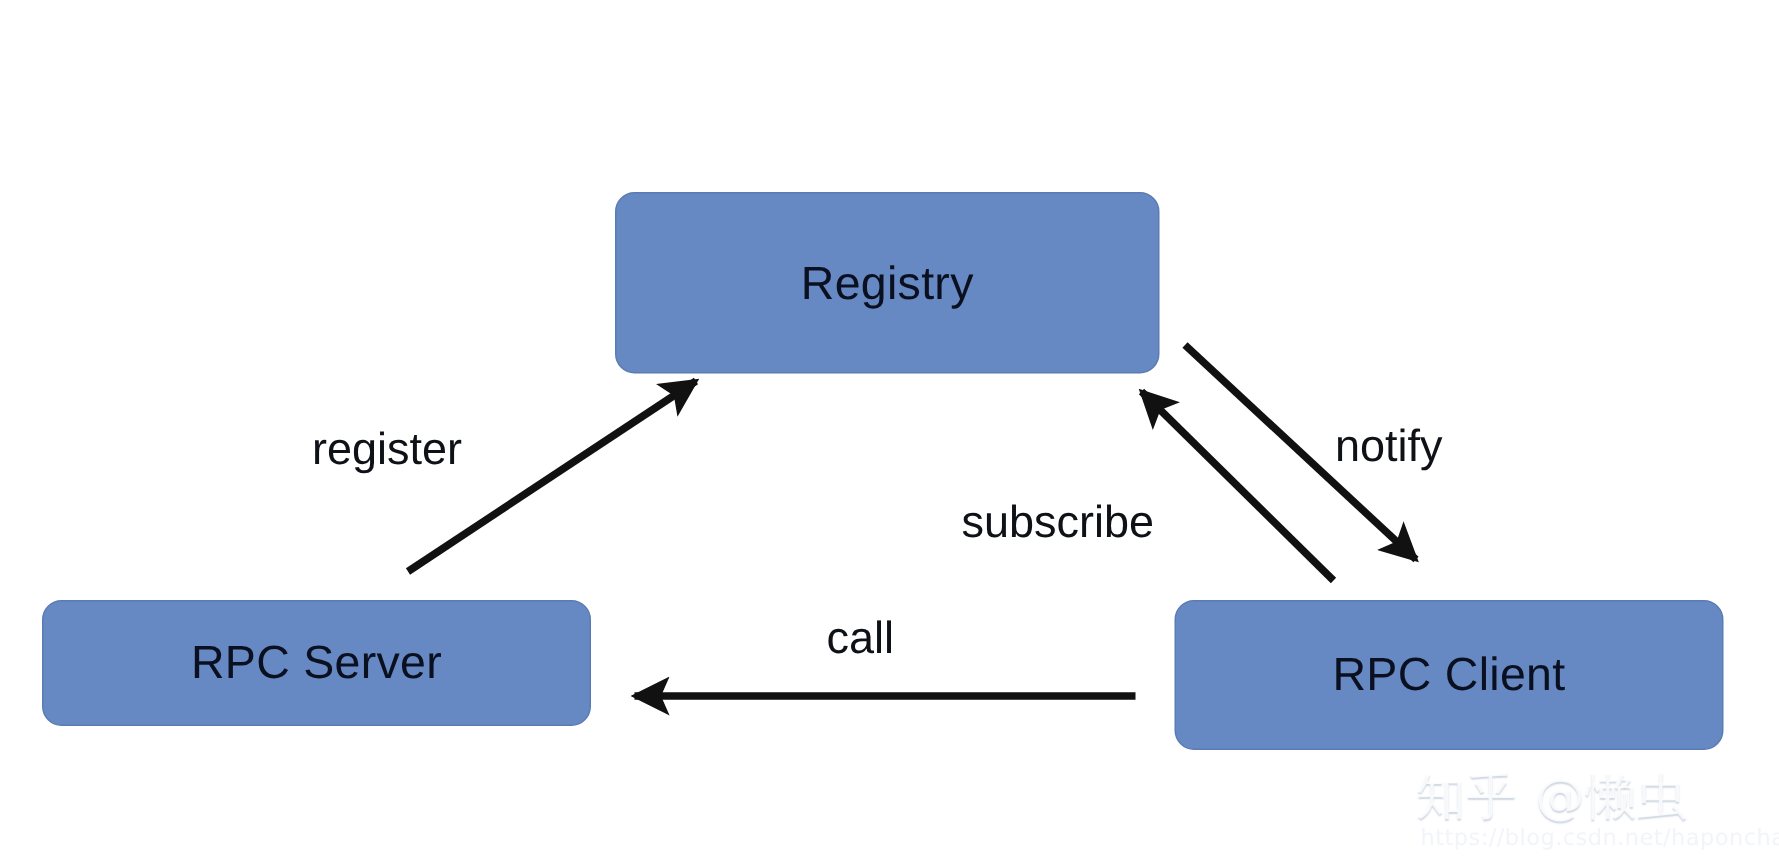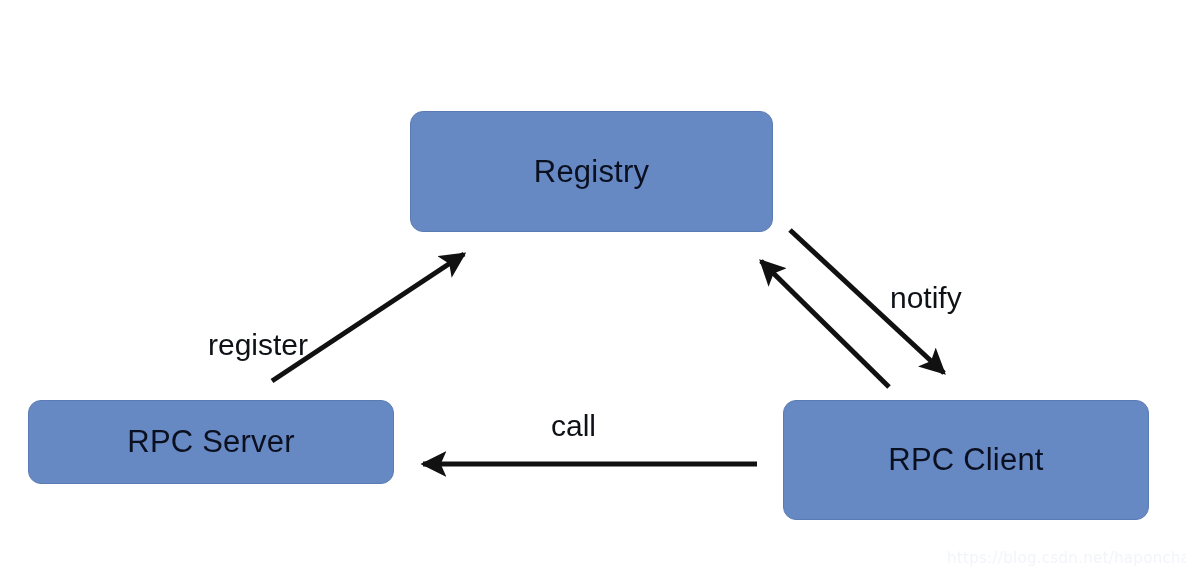--- a/index.html
+++ b/index.html
@@ -25,32 +25,32 @@
     border-radius: 13px;
     display: flex;
     align-items: center;
     justify-content: center;
     color: #0b1020;
     font-size: 31px;
     font-weight: 400;
     letter-spacing: 0.2px;
     font-family: "Liberation Sans", sans-serif;
   }
-  #node-registry   { left: 410px; top: 111px; width: 363px; height: 121px; }
+  #node-registry   { left: 410px; top: 128px; width: 363px; height: 121px; }
   #node-rpc-server { left: 28px;  top: 400px; width: 366px; height: 84px; }
-  #node-rpc-client { left: 783px; top: 400px; width: 366px; height: 120px; }
+  #node-rpc-client { left: 783px; top: 400px; width: 366px; height: 100px; }
 
   .edge-label {
     position: absolute;
     color: #0e1116;
     font-size: 30px;
     font-family: "Liberation Sans", sans-serif;
     white-space: nowrap;
   }
-  #label-register  { left: 208px; top: 283px; margin-top: 45px; }
+  #label-register  { left: 208px; top: 283px; }
   #label-subscribe { left: 641px; top: 332px; }
   #label-notify    { left: 890px; top: 281px; }
   #label-call      { left: 551px; top: 409px; }
 
   #edges {
     position: absolute;
     left: 0; top: 0;
     width: 1186px;
     height: 576px;
   }
@@ -106,21 +106,23 @@
   <div class="node" id="node-rpc-server">
     <span>RPC Server</span>
   </div>
 
   <div class="node" id="node-rpc-client">
     <span>RPC Client</span>
   </div>
 
   <div class="edge-label" id="label-register">register</div>
 
+  <div class="edge-label" id="label-subscribe">subscribe</div>
 
   <div class="edge-label" id="label-notify">notify</div>
 
   <div class="edge-label" id="label-call">call</div>
 
+  <div class="watermark" id="watermark-brand">知乎 @懒虫</div>
 
   <div class="watermark" id="watermark-url">https://blog.csdn.net/haponchang</div>
 
 </div>
 
 </body></html>

